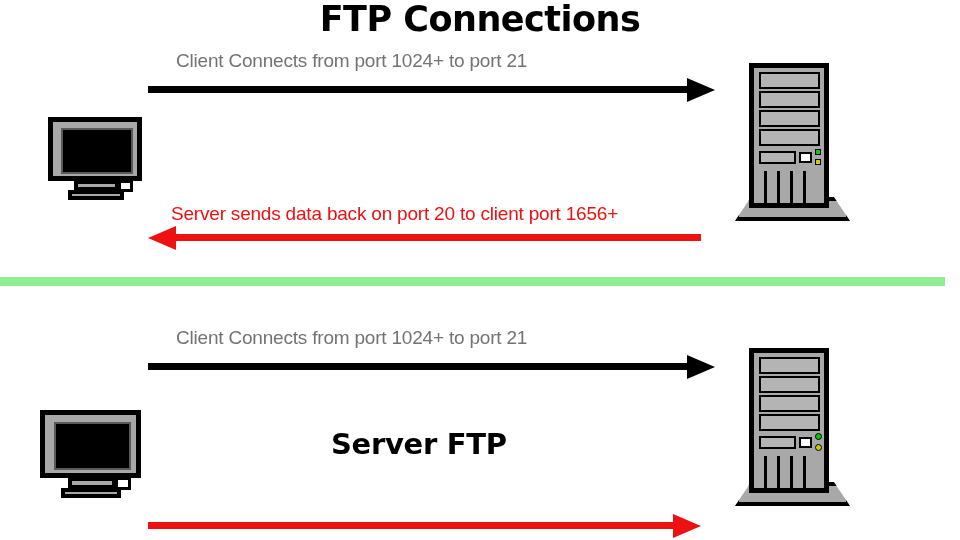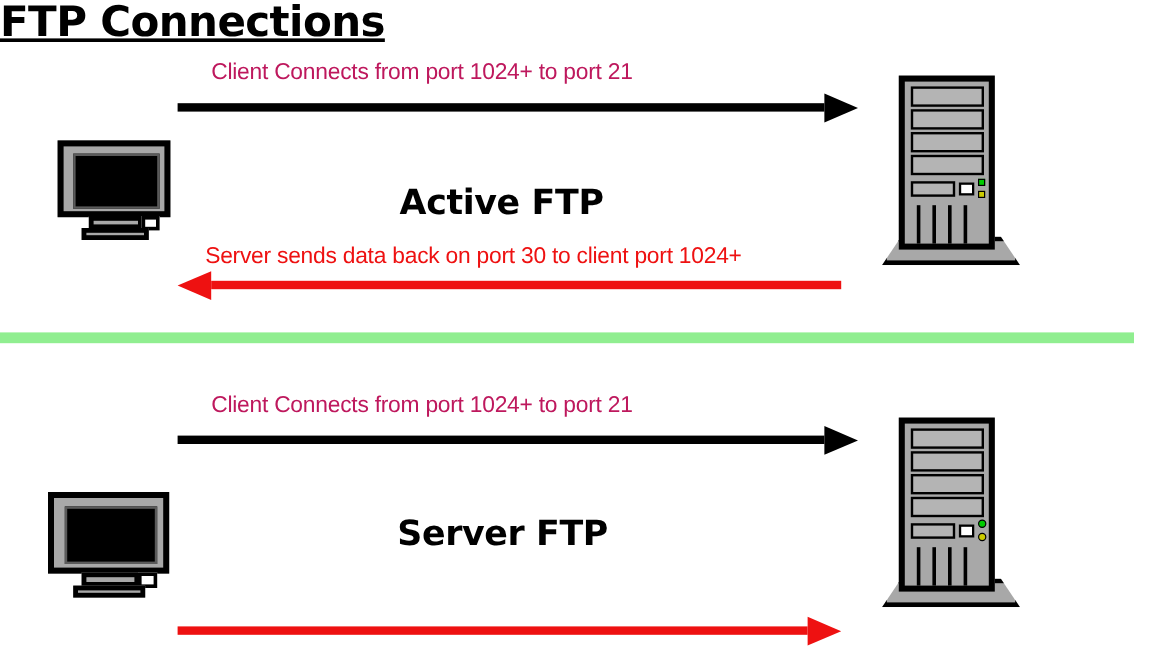--- a/index.html
+++ b/index.html
@@ -17,28 +17,27 @@
     background: #ffffff;
     overflow: hidden;
   }
 
   
   .title {
     position: absolute;
     left: 0;
     top: -1px;
     width: 960px;
-    text-align: left;
+    text-align: center;
     font-family: "DejaVu Sans", sans-serif;
     font-weight: bold;
     font-size: 35px;
     letter-spacing: -0.5px;
     color: #000000;
     white-space: nowrap;
-    text-decoration: underline;
   }
 
   
   .section-heading {
     position: absolute;
     font-family: "DejaVu Sans", sans-serif;
     font-weight: bold;
     font-size: 29px;
     letter-spacing: -0.3px;
     color: #000000;
@@ -46,21 +45,21 @@
   }
 
   
   .caption {
     position: absolute;
     font-family: "Liberation Sans", sans-serif;
     font-size: 19px;
     letter-spacing: -0.2px;
     white-space: nowrap;
   }
-  .caption.black { color: #be185d; }
+  .caption.black { color: #737373; }
   .caption.red   { color: #ee1111; }
 
   
   .arrow { position: absolute; }
   .arrow .shaft {
     position: absolute;
     height: 7px;
     top: 8px;
   }
   .arrow .head {
@@ -184,40 +183,39 @@
   </div>
 
   <div class="monitor" style="left:48px; top:117px; width:94px; height:83px;">
     <div class="case" style="height:64px;"></div>
     <div class="screen" style="left:13px; top:11px; width:68px; height:42px;"></div>
     <div class="neck" style="left:26px; top:63px; width:45px; height:11px;"></div>
     <div class="pwrbtn" style="left:70px; top:63px; width:15px; height:12px;"></div>
     <div class="foot" style="left:20px; top:73px; width:56px; height:10px;"></div>
   </div>
 
-  <div class="section-heading" style="left:333px; top:151px;">Active FTP</div>
 
   <div class="server" style="left:735px; top:63px; width:115px; height:158px;">
     <div class="chassis" style="left:14px; top:0; width:80px; height:145px;"></div>
     <div class="bay" style="left:24px; top:9px;  width:61px; height:17px;"></div>
     <div class="bay" style="left:24px; top:28px; width:61px; height:17px;"></div>
     <div class="bay" style="left:24px; top:47px; width:61px; height:17px;"></div>
     <div class="bay" style="left:24px; top:66px; width:61px; height:17px;"></div>
     <div class="slimbay" style="left:24px; top:88px; width:37px; height:13px;"></div>
     <div class="btn" style="left:64px; top:89px; width:13px; height:11px;"></div>
     <div class="led" style="left:80px; top:86px;  width:6px; height:6px; background:#00cc00;"></div>
     <div class="led" style="left:80px; top:96px;  width:6px; height:6px; background:#cccc00;"></div>
     <div class="vent" style="left:29px; top:108px; width:3px; height:32px;"></div>
     <div class="vent" style="left:42px; top:108px; width:3px; height:32px;"></div>
     <div class="vent" style="left:55px; top:108px; width:3px; height:32px;"></div>
     <div class="vent" style="left:68px; top:108px; width:3px; height:32px;"></div>
     <div class="base" style="left:0; top:134px; width:115px; height:24px; clip-path: polygon(14% 0, 86% 0, 100% 100%, 0 100%);"></div>
   </div>
 
-  <div class="caption red" style="left:171px; top:203px;">Server sends data back on port 30 to client port 1024+</div>
+  <div class="caption red" style="left:171px; top:203px;">Server sends data back on port 20 to client port 1656+</div>
 
   <div class="arrow red left" style="left:148px; top:226px; width:553px; height:24px;">
     <div class="shaft" style="left:28px; width:525px;"></div>
     <div class="head"></div>
   </div>
 
   <div class="divider" style="left:0; top:277px; width:945px; height:9px;"></div>
 
   <div class="caption black" style="left:176px; top:327px;">Client Connects from port 1024+ to port 21</div>
 

